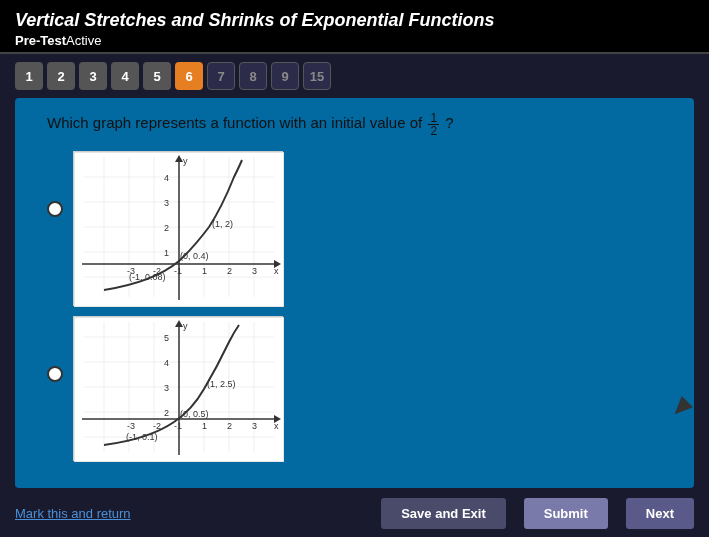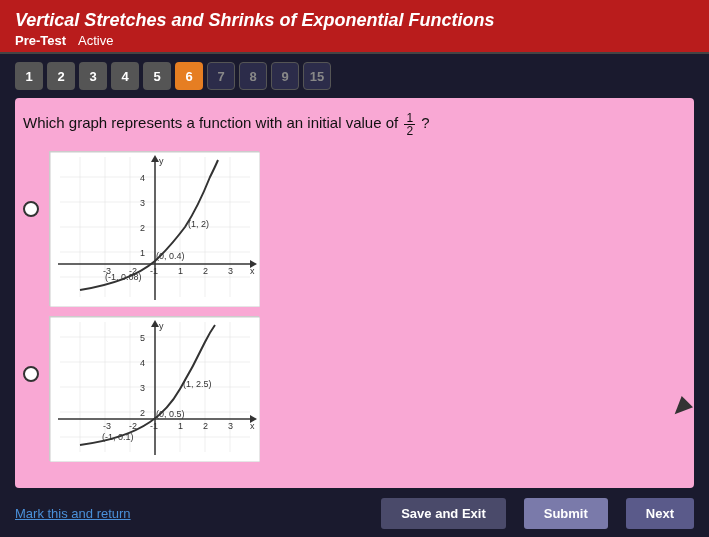--- a/index.html
+++ b/index.html
@@ -5,34 +5,33 @@
     * { margin: 0; padding: 0; box-sizing: border-box; }
     body {
       width: 709px;
       height: 537px;
       background: #1a1a2e;
       font-family: Arial, sans-serif;
       overflow: hidden;
       position: relative;
     }
     .header {
-      background: #b91c1c;
+      background: #000000;
       padding: 10px 15px 4px 15px;
       border-bottom: 2px solid #444;
     }
     .title {
       color: white;
       font-size: 18px;
       font-weight: bold;
       font-style: italic;
     }
     .subtitle-row {
       display: flex;
       align-items: center;
-      gap: 12px;
       margin-top: 2px;
     }
     .subtitle-label {
       color: white;
       font-size: 13px;
       font-weight: bold;
     }
     .status-badge {
       color: white;
       font-size: 13px;
@@ -62,24 +61,24 @@
     .nav-btn.current {
       background: #e67e22;
       color: white;
     }
     .nav-btn.unanswered {
       background: #2c2c4a;
       color: #888;
       border: 1px solid #555;
     }
     .main-content {
-      background: #f9a8d4;
+      background: #0369a1;
       margin: 0 15px;
       border-radius: 4px;
-      padding: 14px 8px;
+      padding: 14px 32px;
       height: 390px;
       overflow: hidden;
       position: relative;
     }
     .question-text {
       font-size: 15px;
       color: #111;
       margin-bottom: 14px;
     }
     .fraction {

